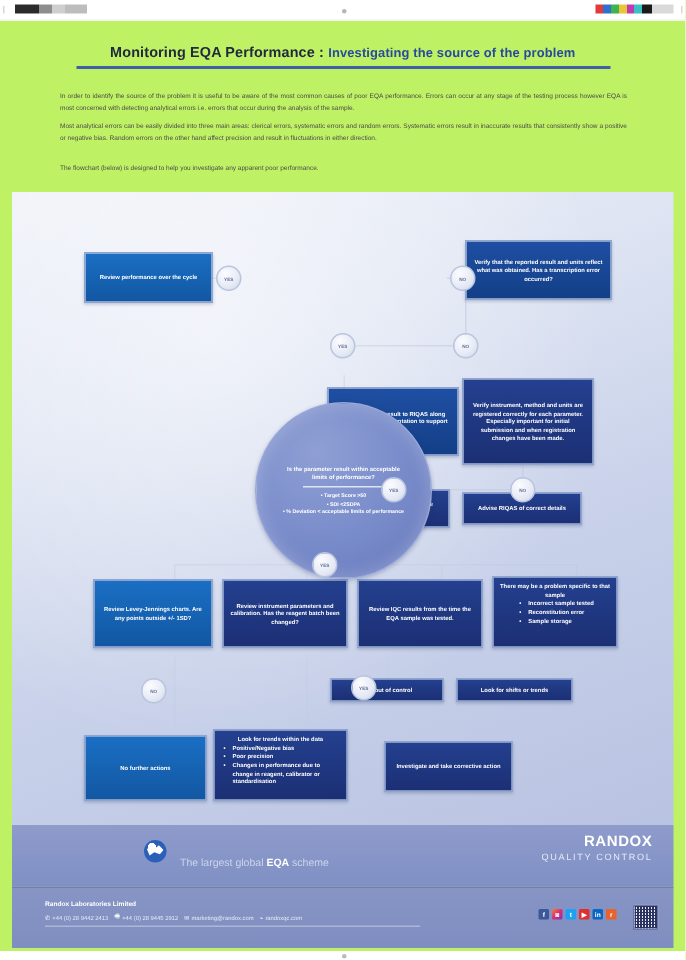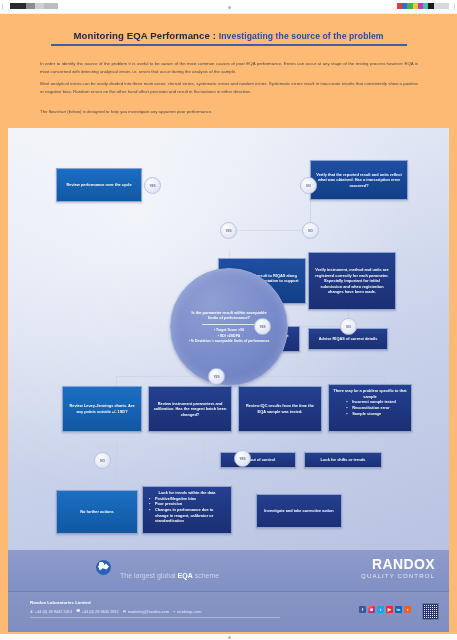--- a/index.html
+++ b/index.html
@@ -2,21 +2,21 @@
 <html><head>
 <meta charset="utf-8">
 <style>
   * { box-sizing: border-box; margin: 0; padding: 0; }
   html, body {
     width: 457px; height: 640px;
     background: #fdfdfd;
     font-family: "Liberation Sans", sans-serif;
     overflow: hidden;
   }
-  .page { position: relative; width: 457px; height: 640px; background: #fdba74; }
+  .page { position: relative; width: 457px; height: 640px; background: #bef264; }
 
   
   .chrome {
     position: absolute; top: 0; left: 0; width: 457px; height: 14px;
     background: #ffffff; border-bottom: 1px solid #f0f0f0;
   }
   .chrome-bar-left {
     position: absolute; left: 10px; top: 3px; width: 48px; height: 6px;
     background: linear-gradient(90deg,#2b2b2b 0 34%,#8d8d8d 34% 52%,#cfcfcf 52% 70%,#bdbdbd 70% 100%);
   }
@@ -121,21 +121,21 @@
     background: #ffffff; clip-path: polygon(0 35%,22% 8%,48% 30%,72% 5%,100% 40%,78% 72%,44% 58%,16% 82%);
   }
   .tagline {
     position: absolute; left: 112px; top: 22px;
     font-size: 7px; color: #ccd4ea;
   }
   .tagline b { color: #ffffff; font-weight: bold; }
   .randox {
     position: absolute; right: 14px; top: 7px; text-align: right;
   }
-  .randox .r1 { font-size: 14px; font-weight: bold; color: #ffffff; letter-spacing: .4px; line-height: 1; }
+  .randox .r1 { font-size: 10px; font-weight: bold; color: #ffffff; letter-spacing: .4px; line-height: 1; }
   .randox .r2 { font-size: 6.1px; color: #e4e9f6; letter-spacing: 1.1px; margin-top: 1px; }
 
   
   .contact {
     position: absolute; left: 8px; top: 592px; width: 441px; height: 40px;
     background: linear-gradient(180deg,#8795c5 0%,#7f8ec0 100%);
   }
   .co-name { position: absolute; left: 22px; top: 8px; font-size: 4.4px; font-weight: bold; color: #ffffff; }
   .co-row { position: absolute; left: 22px; top: 16px; display: flex; align-items: center; gap: 4px;
             font-size: 3.9px; color: #e7ebf7; }

